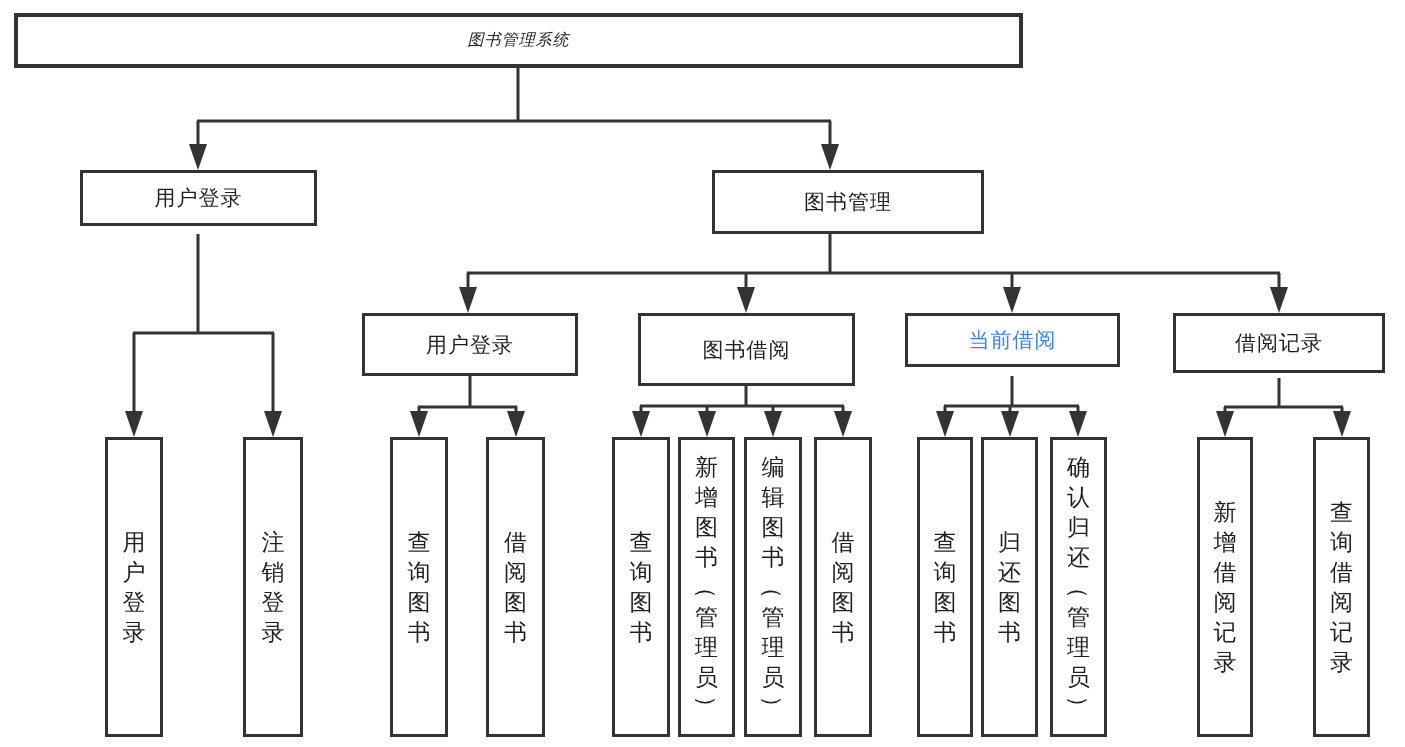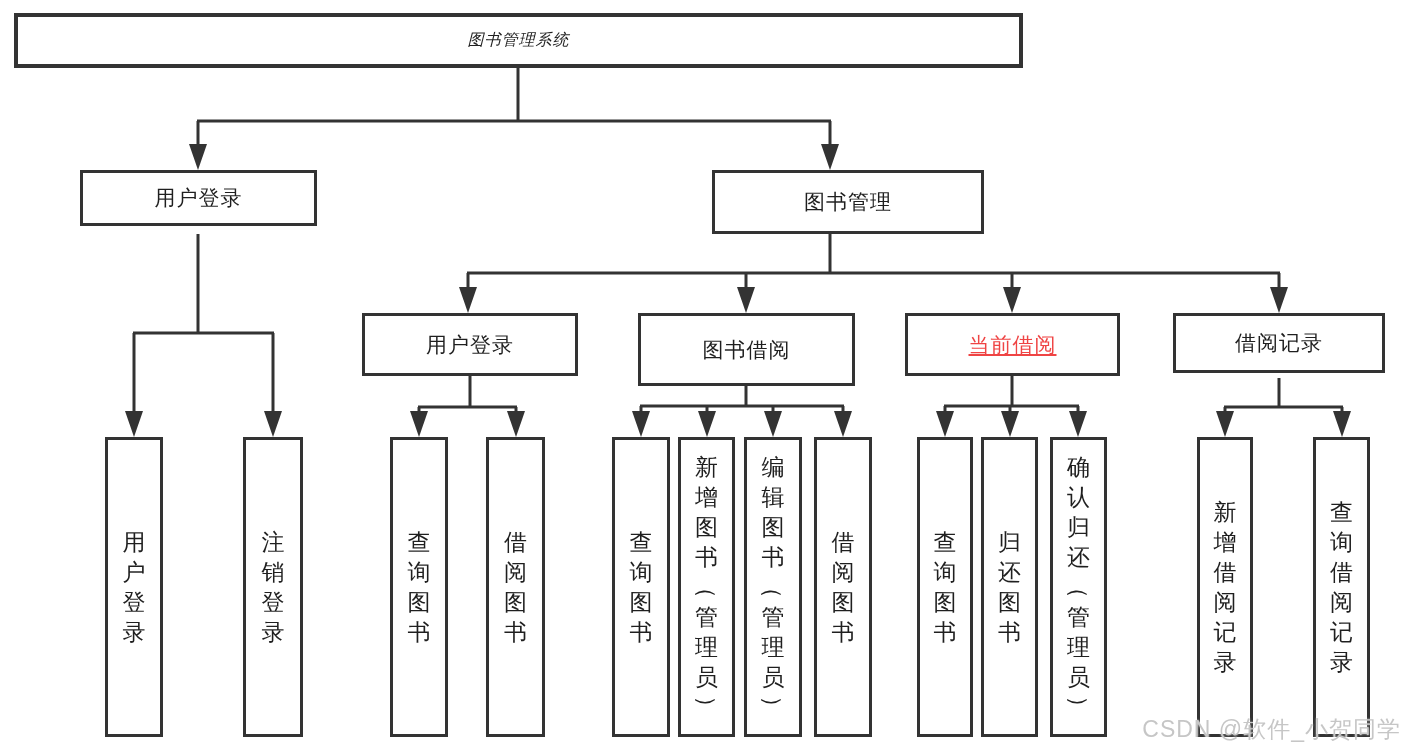--- a/index.html
+++ b/index.html
@@ -106,21 +106,21 @@
       <polygon points="1216,411 1234,411 1225,437" fill="#333333"></polygon>
       <line x1="1342" y1="407" x2="1342" y2="415" stroke="#333333" stroke-width="3"></line>
       <polygon points="1333,411 1351,411 1342,437" fill="#333333"></polygon>
     </svg>
   <div id="nodes">
       <div class="node h root" style="left: 14px; top: 13px; width: 1009px; height: 55px; border-color: rgb(51, 51, 51); color: rgb(31, 31, 31);">图书管理系统</div>
       <div class="node h" style="left: 80px; top: 170px; width: 237px; height: 56px; border-color: rgb(51, 51, 51); color: rgb(31, 31, 31);">用户登录</div>
       <div class="node h" style="left: 712px; top: 170px; width: 272px; height: 64px; border-color: rgb(51, 51, 51); color: rgb(31, 31, 31);">图书管理</div>
       <div class="node h" style="left: 362px; top: 313px; width: 216px; height: 63px; border-color: rgb(51, 51, 51); color: rgb(31, 31, 31);">用户登录</div>
       <div class="node h" style="left: 638px; top: 313px; width: 217px; height: 73px; border-color: rgb(51, 51, 51); color: rgb(31, 31, 31);">图书借阅</div>
-      <div class="node h" style="left: 905px; top: 313px; width: 215px; height: 63px; border-color: rgb(51, 51, 51); color: #ef4444; text-decoration: underline;">当前借阅</div>
+      <div class="node h" style="left: 905px; top: 313px; width: 215px; height: 54px; border-color: rgb(51, 51, 51); color: #3b82f6;">当前借阅</div>
       <div class="node h" style="left: 1173px; top: 313px; width: 212px; height: 60px; border-color: rgb(51, 51, 51); color: rgb(31, 31, 31);">借阅记录</div>
       <div class="node v" style="left: 105px; top: 437px; width: 58px; height: 300px; border-color: rgb(51, 51, 51); color: rgb(31, 31, 31);">
         <span class="ch">用</span>
         <span class="ch">户</span>
         <span class="ch">登</span>
         <span class="ch">录</span>
       </div>
       <div class="node v" style="left: 243px; top: 437px; width: 60px; height: 300px; border-color: rgb(51, 51, 51); color: rgb(31, 31, 31);">
         <span class="ch">注</span>
         <span class="ch">销</span>
@@ -206,14 +206,13 @@
       </div>
       <div class="node v" style="left: 1313px; top: 437px; width: 57px; height: 300px; border-color: rgb(51, 51, 51); color: rgb(31, 31, 31);">
         <span class="ch">查</span>
         <span class="ch">询</span>
         <span class="ch">借</span>
         <span class="ch">阅</span>
         <span class="ch">记</span>
         <span class="ch">录</span>
       </div>
     </div>
-  <div id="watermark">CSDN @软件_小贺同学</div>
 </div>
 
 </body></html>

